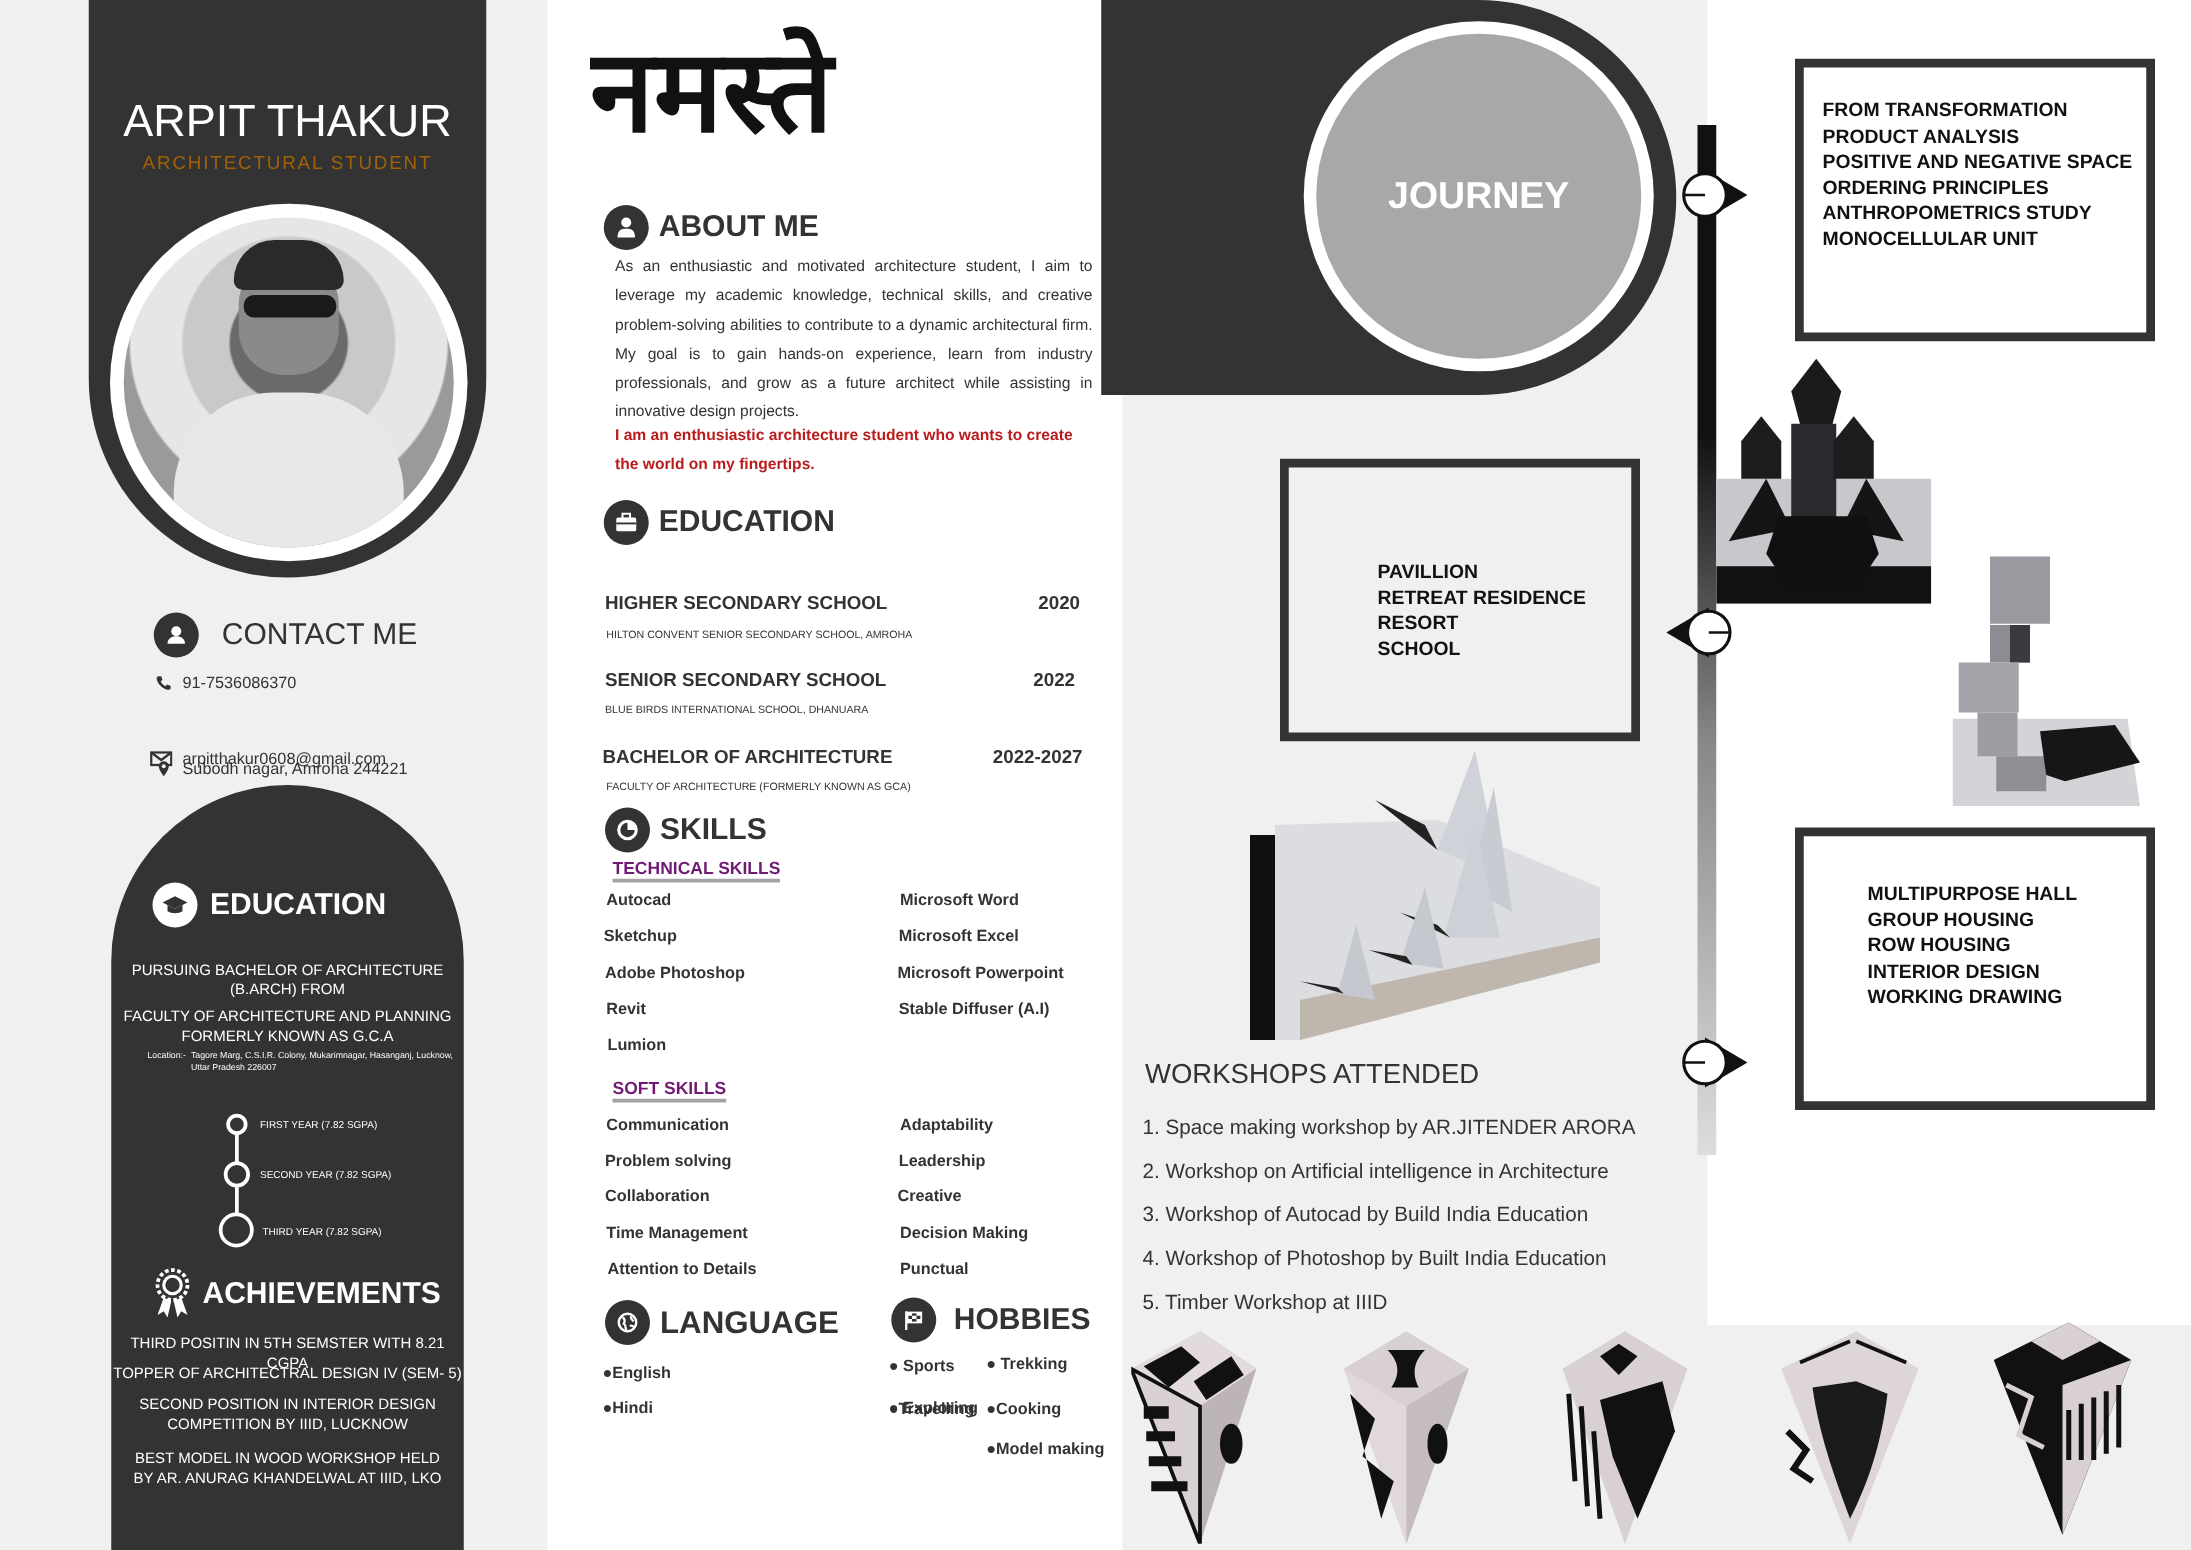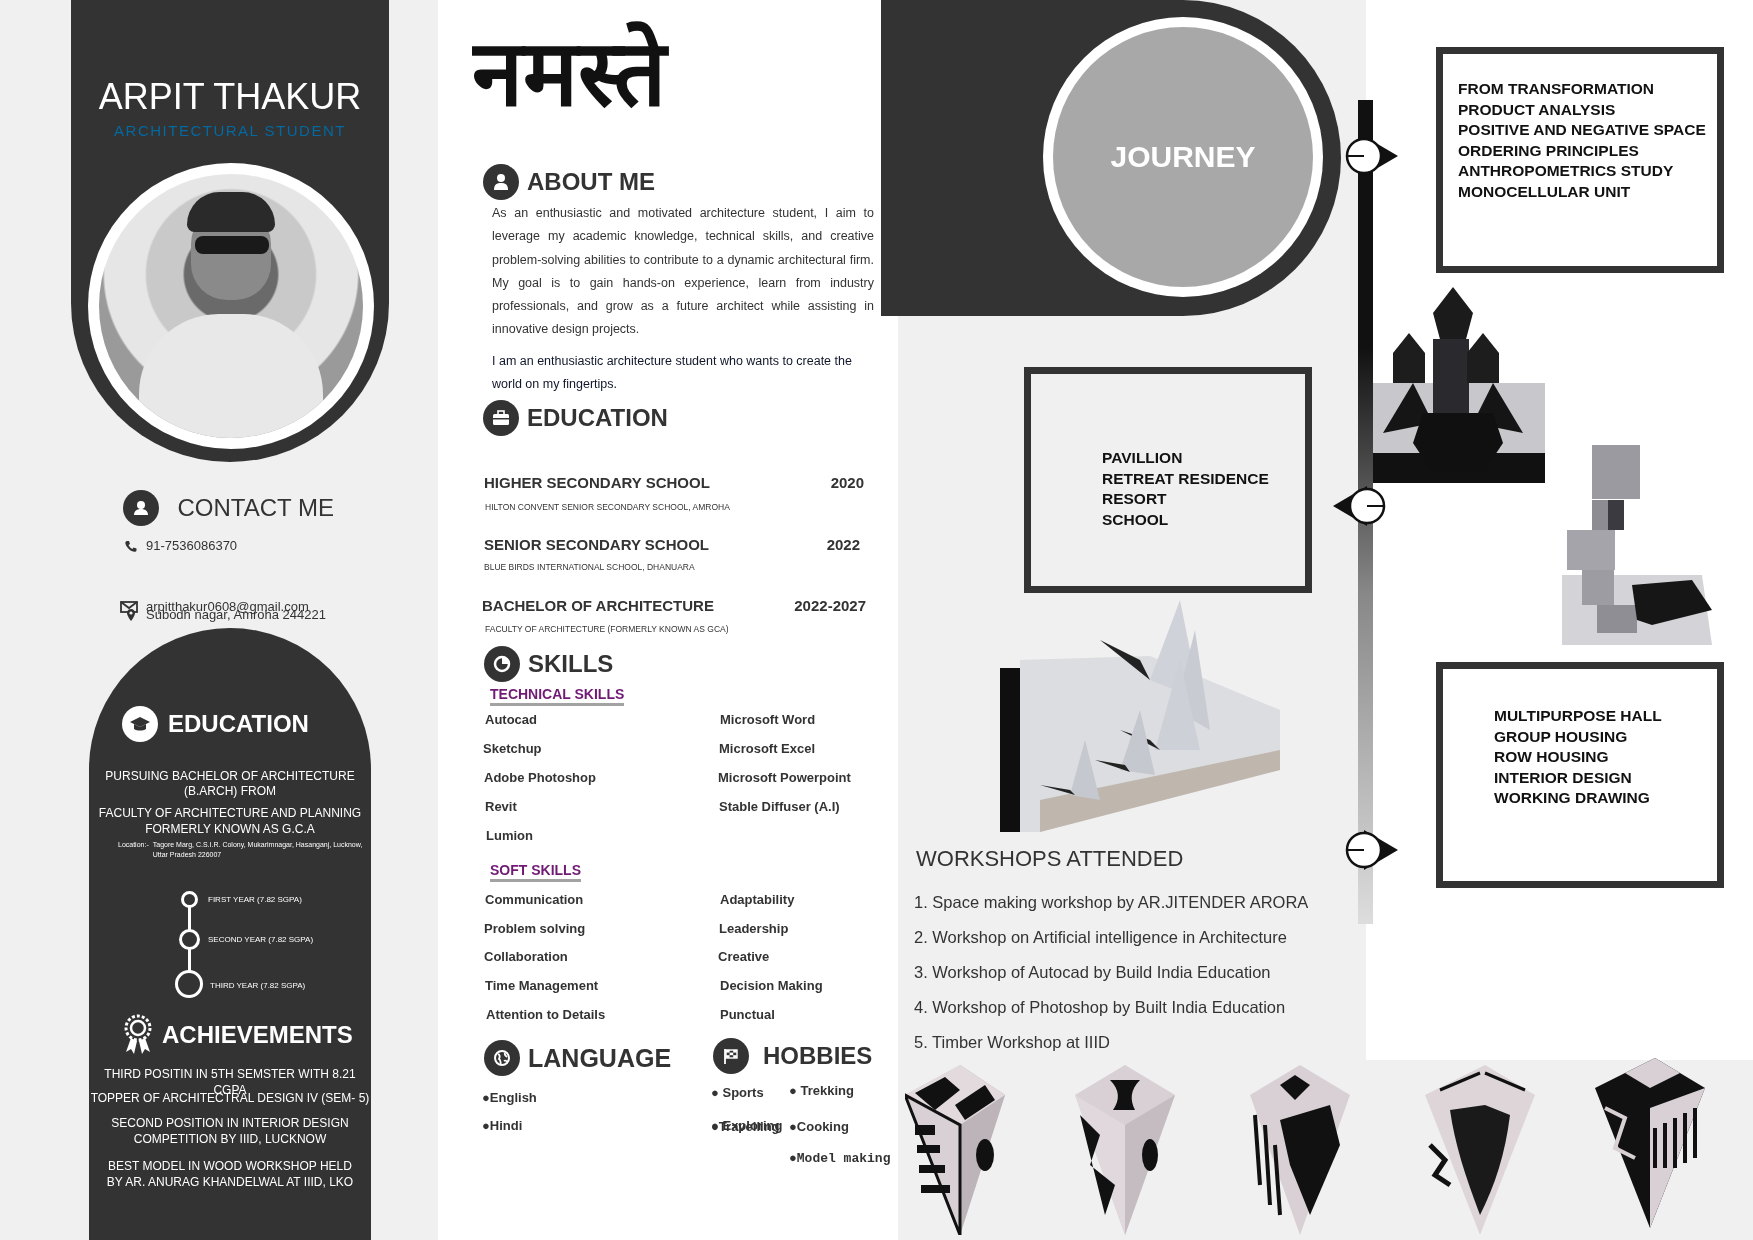--- a/index.html
+++ b/index.html
@@ -11,21 +11,21 @@
   }
   .abs { position: absolute; }
 
   
   #left-top {
     left: 71px; top: 0; width: 318px; height: 462px;
     background: #333333;
     border-radius: 0 0 160px 160px;
   }
   #name { left: 71px; top: 76px; width: 318px; text-align: center; color: #fff; font-size: 36px; letter-spacing: 0; }
-  #role { left: 71px; top: 122px; width: 318px; text-align: center; color: #0369a1; font-size: 15px; letter-spacing: 1.5px; }
+  #role { left: 71px; top: 122px; width: 318px; text-align: center; color: #a16207; font-size: 15px; letter-spacing: 1.5px; }
   #photo-ring {
     left: 88px; top: 163px; width: 286px; height: 286px; border-radius: 50%;
     background: #fff;
   }
   #photo {
     left: 99px; top: 174px; width: 264px; height: 264px; border-radius: 50%;
     background: radial-gradient(circle at 50% 38%, #6a6a6a 0 22%, #c9c9c9 23% 40%, #e6e6e6 41% 60%, #9a9a9a 61% 100%);
     overflow: hidden;
   }
   #photo .face { position: absolute; left: 92px; top: 30px; width: 80px; height: 96px; border-radius: 40px 40px 36px 36px; background: #8a8a8a; }
@@ -63,21 +63,21 @@
   #ach-title { font-size: 24px; font-weight: bold; color: #fff; }
   .ach-item { left: 89px; width: 282px; font-size: 12px; line-height: 16px; }
 
   
   #mid-bg { left: 438px; top: 0; width: 460px; height: 1240px; background: #ffffff; }
   #namaste { left: 472px; top: 10px; width: 370px; height: 120px; }
   .sec-head { display: flex; align-items: center; gap: 8px; }
   .sec-head .icon-circle { width: 36px; height: 36px; }
   .sec-title { font-size: 24px; font-weight: bold; color: #333; }
   #about-text { left: 492px; top: 202px; width: 382px; font-size: 12.5px; line-height: 23.3px; text-align: justify; color: #333; }
-  #about-bold { left: 492px; top: 350px; width: 382px; font-size: 12.5px; line-height: 23.3px; font-weight: normal; color: #0f172a; }
+  #about-bold { left: 492px; top: 337px; width: 382px; font-size: 12.5px; line-height: 23.3px; font-weight: bold; color: #b91c1c; }
 
   .edu-row { left: 484px; width: 380px; display: flex; justify-content: space-between; align-items: baseline; }
   .edu-deg { font-size: 15px; font-weight: bold; color: #333; }
   .edu-year { font-size: 15px; font-weight: bold; color: #333; }
   .edu-inst { left: 485px; font-size: 8.5px; color: #333; }
 
   .sub-head { font-size: 14px; font-weight: bold; color: #701a75; border-bottom: 3px solid #a3a3a3; padding-bottom: 1px; }
   .skill { font-size: 13px; font-weight: bold; color: #333; }
   .bullet-item { font-size: 13px; font-weight: bold; color: #333; }
 
@@ -286,21 +286,21 @@
         <rect x="12.2" y="9.2" width="3.6" height="2.6" fill="#fff"></rect>
       </svg>
   </span>
   <span class="sec-title">HOBBIES</span>
 </div>
 <div class="abs bullet-item" style="left:711px; top:1085px;">● <span>Sports</span></div>
 <div class="abs bullet-item" style="left:789px; top:1083px;">● <span>Trekking</span></div>
 <div class="abs bullet-item" style="left:711px; top:1119px;">●<span>Travelling</span></div>
 <div class="abs bullet-item" style="left:789px; top:1119px;">●<span>Cooking</span></div>
 <div class="abs bullet-item" style="left:711px; top:1118px;">● <span>Exploring</span></div>
-<div class="abs bullet-item" style="left:789px; top:1151px;font-family:Liberation Mono, monospace;">●<span>Model making</span></div>
+<div class="abs bullet-item" style="left:789px; top:1151px;">●<span>Model making</span></div>
 
 <div id="journey-light-bg" class="abs"></div>
 <div id="right-white" class="abs"></div>
 <div id="journey-dark" class="abs"></div>
 <div id="journey-ring" class="abs"></div>
 <div id="journey-circle" class="abs">
   <span>JOURNEY</span>
 </div>
 
 <div id="timeline-bar" class="abs"></div>

